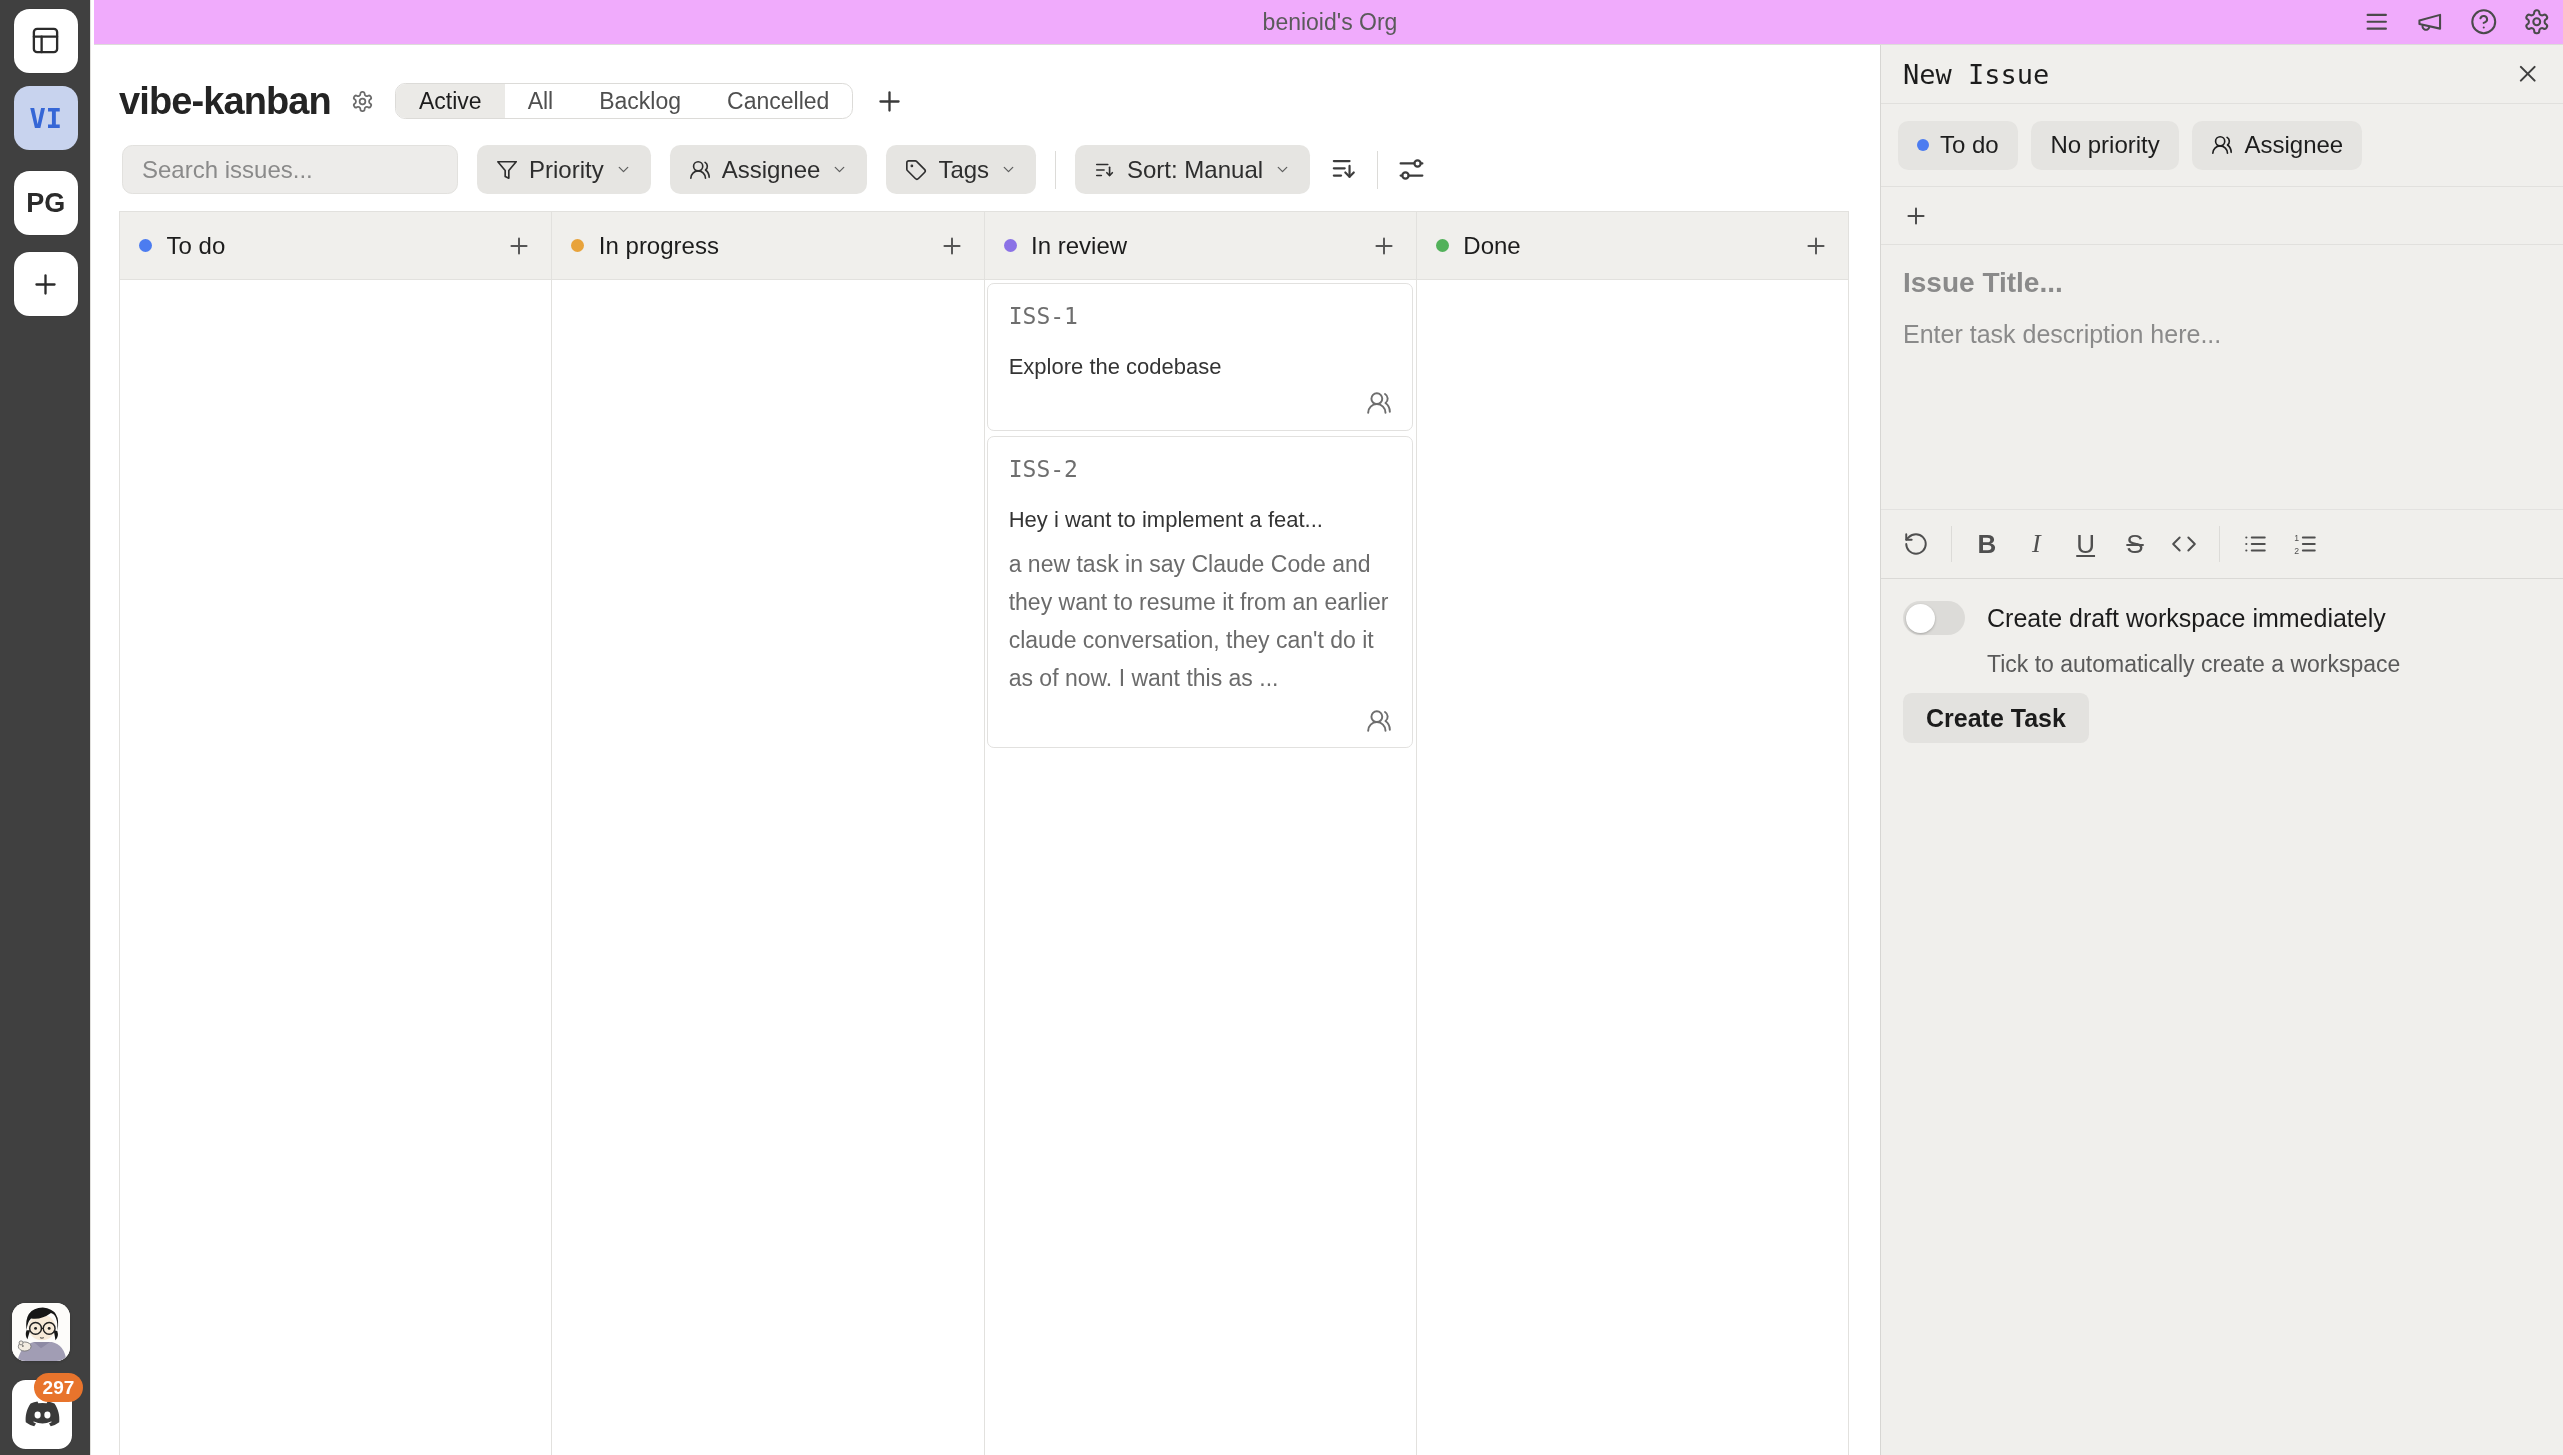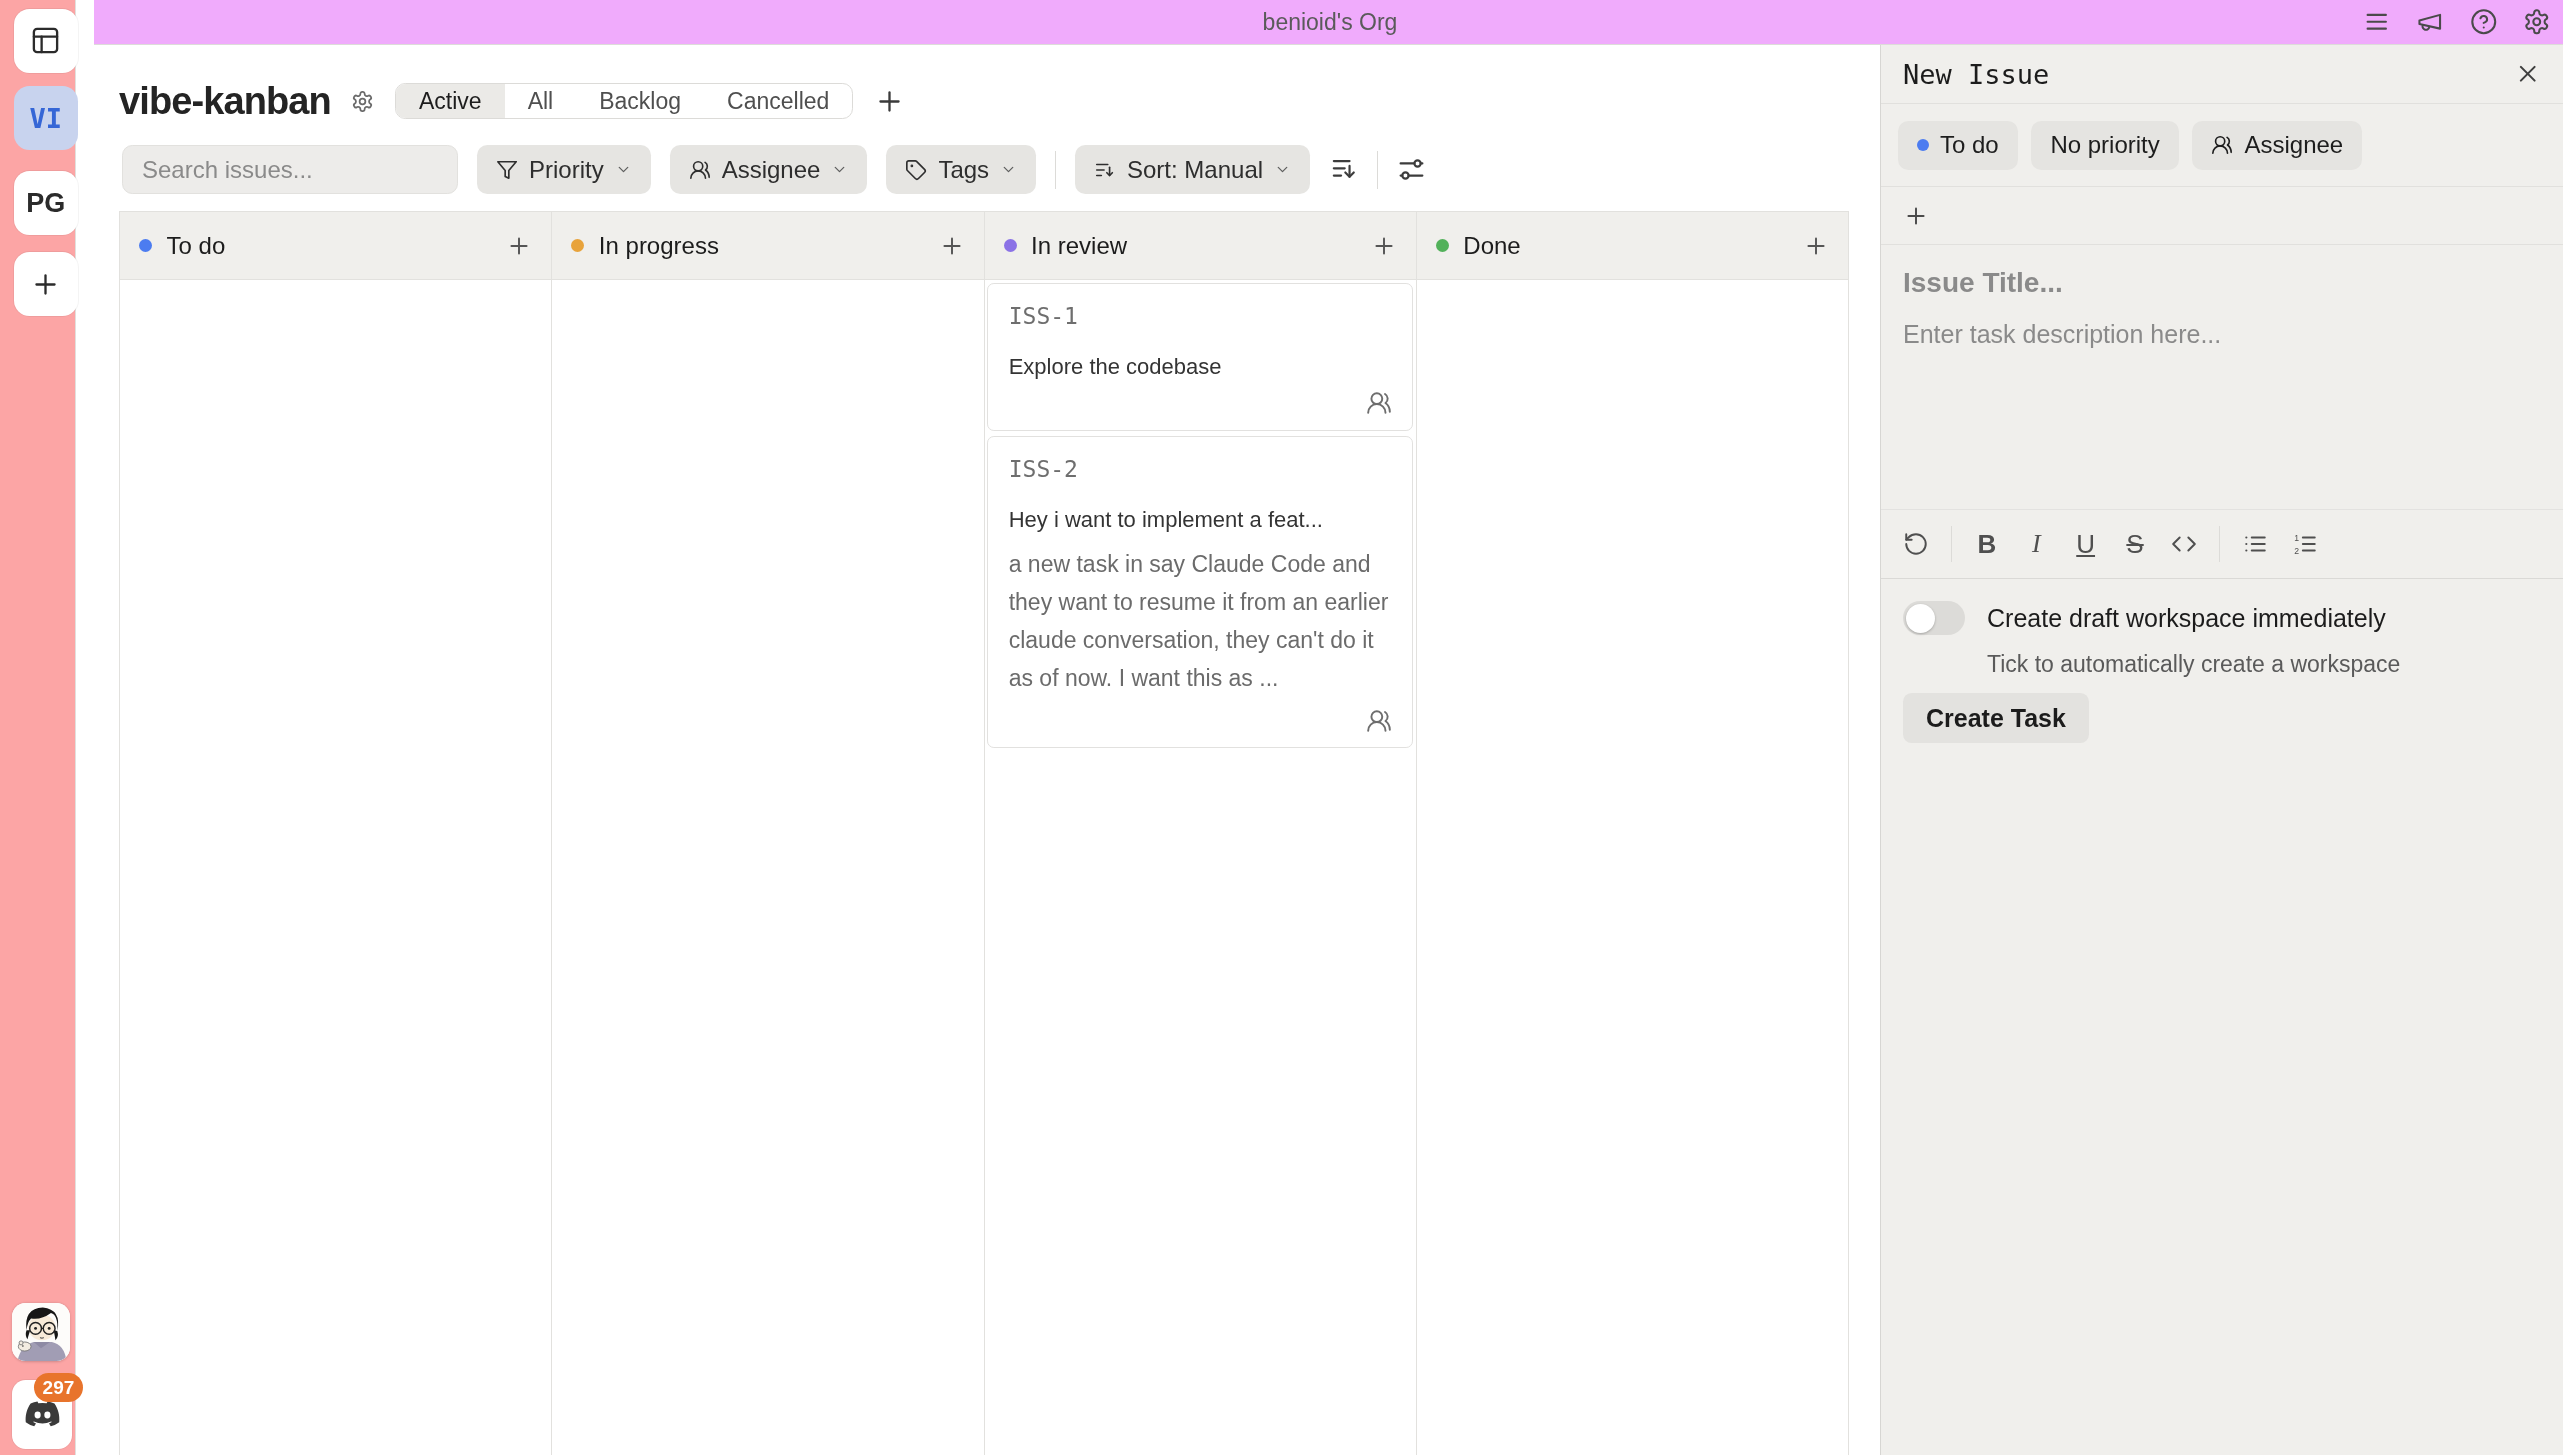--- a/index.html
+++ b/index.html
@@ -2,21 +2,21 @@
 <html style="font-size:13.7px"><head>
 <meta charset="utf-8">
 <style>
   * { margin:0; padding:0; box-sizing:border-box; }
   html,body { width:2563px; height:1456px; overflow:hidden; }
   body { font-family:"Liberation Sans", sans-serif; background:#fff; color:#2f2f2f; position:relative; }
   .mono { font-family:"DejaVu Sans Mono", monospace; }
   svg.ic { display:block; stroke:currentColor; fill:none; stroke-width:1.8; stroke-linecap:round; stroke-linejoin:round; }
 
   
-  .rail { position:absolute; left:0; top:0; width:76px; height:1456px; background:#fca5a5; border-right:0.9px solid #e1e0dd; }
+  .rail { position:absolute; left:0; top:0; width:91px; height:1456px; background:#404040; border-right:0.9px solid #e1e0dd; }
   .rail-btn { position:absolute; left:13.7px; width:64px; height:64px; border-radius:15.5px; background:#fff;
               display:flex; align-items:center; justify-content:center; box-shadow:0 0 0 0.9px rgba(0,0,0,.05);
               font-weight:bold; font-size:27px; color:#2b2b2b; cursor:pointer; }
   .rail-btn.active { background:#c8d3ee; color:#3566d6; box-shadow:none; }
   .avatar { position:absolute; left:12px; top:1303px; width:58px; height:58px; border-radius:13.7px; overflow:hidden; background:#fff; box-shadow:0 0.9px 2.6px rgba(0,0,0,.18); }
   .discord-btn { position:absolute; left:12px; top:1380px; width:60px; height:69px; border-radius:13.7px; background:#fff;
                  box-shadow:0 0 0 0.9px rgba(0,0,0,.05); display:flex; align-items:center; justify-content:center; }
   .badge { position:absolute; left:34px; top:1373px; min-width:43px; height:29px; padding:0 8.6px; border-radius:14.6px;
            background:#e8742c; color:#fff; font-weight:bold; font-size:19px; display:flex; align-items:center; justify-content:center; z-index:3; }
 

